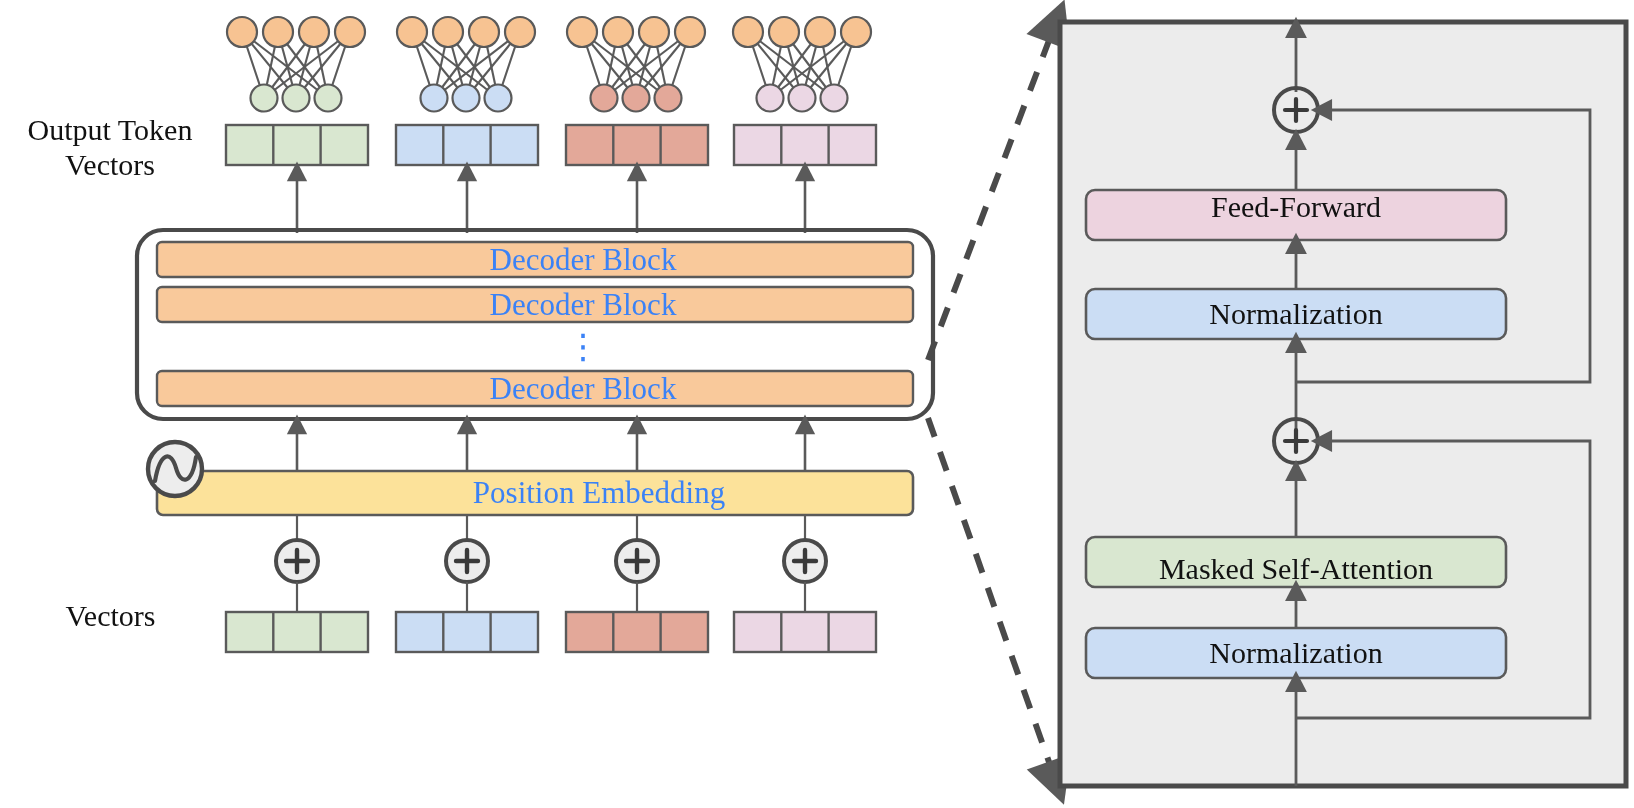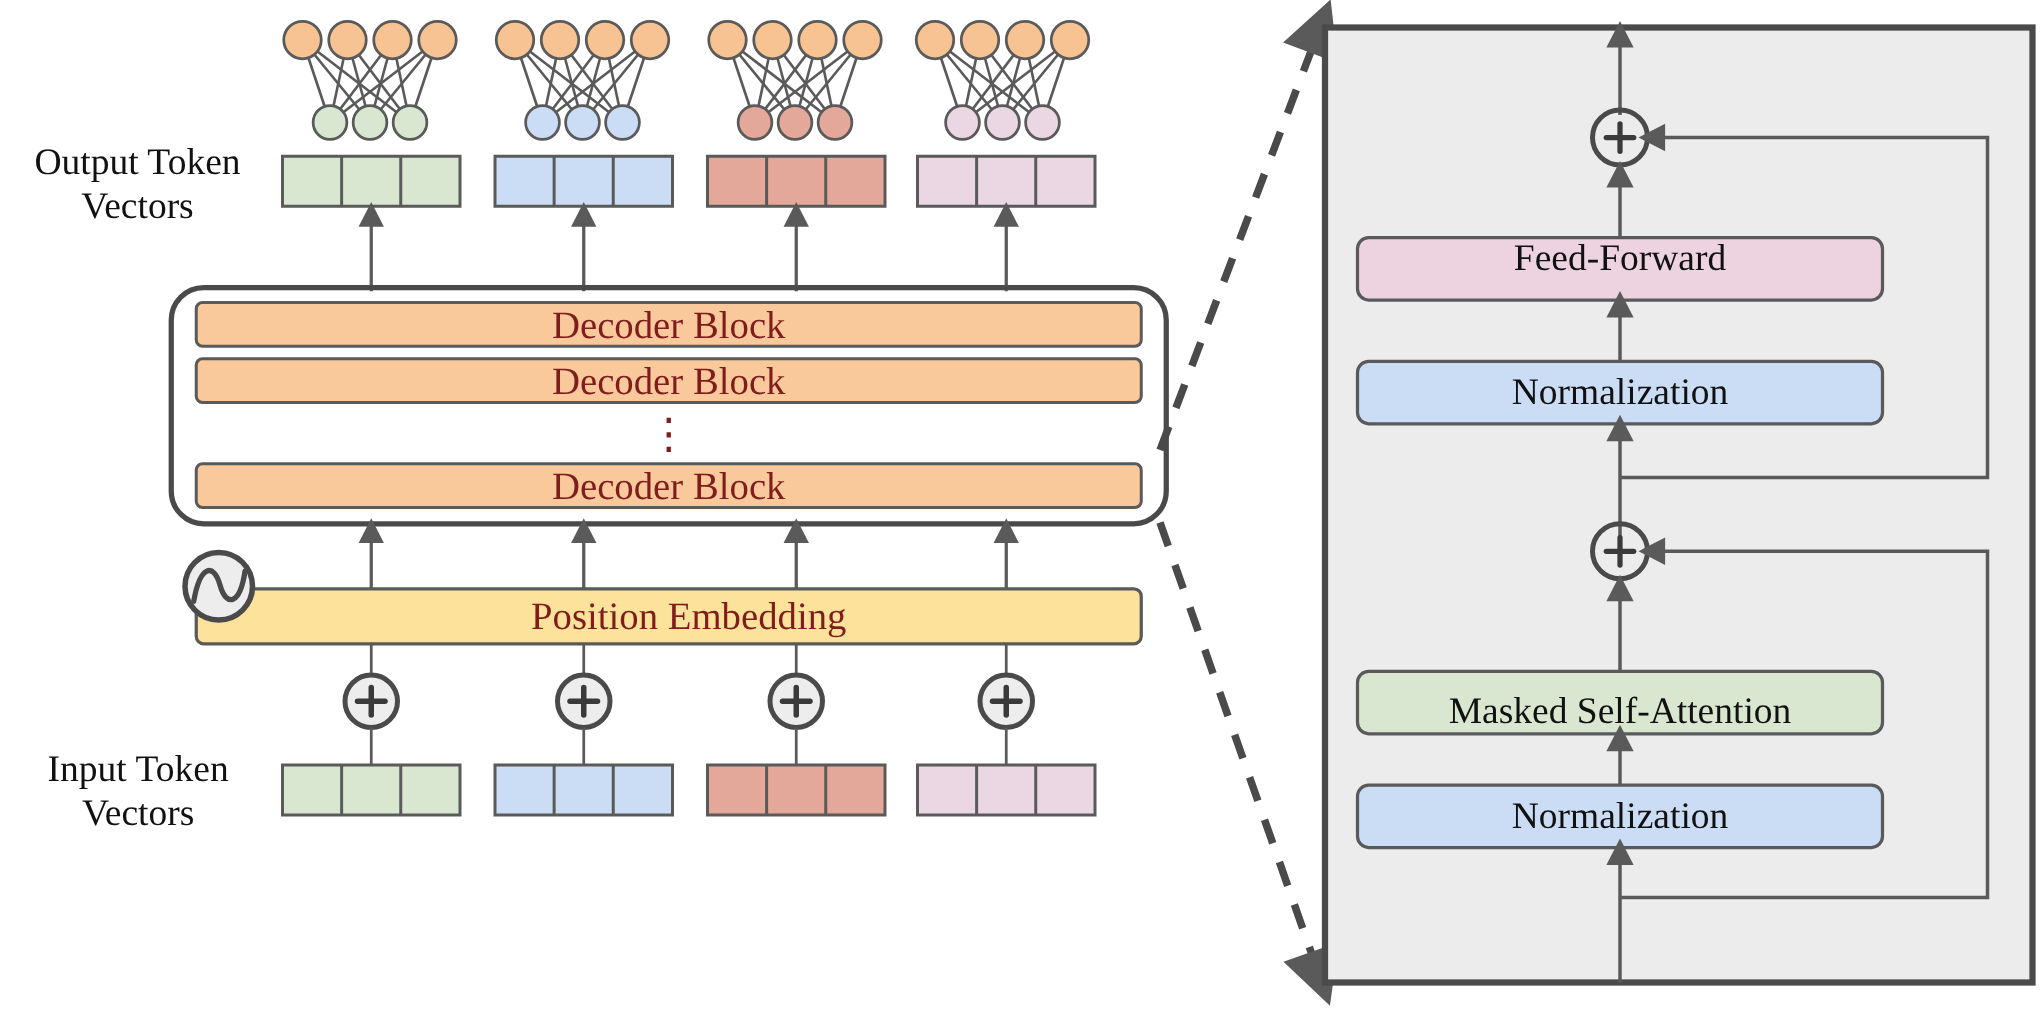--- a/index.html
+++ b/index.html
@@ -3,21 +3,21 @@
 <meta charset="utf-8">
 <style>
   html,body{margin:0;padding:0;background:#ffffff;}
   body{width:1634px;height:808px;position:relative;overflow:hidden;
        font-family:"Liberation Serif",serif;color:#1a1a1a;}
   #stage{position:absolute;left:0;top:0;width:1634px;height:808px;border-radius:21px;}
   svg.layer{position:absolute;left:0;top:0;width:1634px;height:808px;}
   .lbl{position:absolute;text-align:center;line-height:1.18;}
   .side-label{font-size:30px;color:#111;}
   .blk-label{position:absolute;display:flex;align-items:center;justify-content:center;
-             font-size:31px;color:#7f1d1d;pointer-events:none;white-space:nowrap;}
+             font-size:31px;color:#3b82f6;pointer-events:none;white-space:nowrap;margin-left:48px;}
   .panel-label{position:absolute;display:flex;align-items:center;justify-content:center;
                font-size:30px;color:#111;pointer-events:none;white-space:nowrap;}
 </style>
 </head>
 <body>
 
 <div id="stage">
 
   <svg class="layer" viewBox="0 0 1634 808">
     <defs>
@@ -283,21 +283,20 @@
 
     <line x1="1296" y1="786" x2="1296" y2="682" stroke="#5a5a5a" stroke-width="2.8" fill="none" marker-end="url(#ah)"></line>
   </svg>
 
   <div class="lbl side-label" style="left:10px;top:112px;width:200px;">
     <div>Output Token</div>
     <div>Vectors</div>
   </div>
 
   <div class="lbl side-label" style="left:8px;top:598px;width:205px;">
-    <div>Input Token</div>
     <div>Vectors</div>
   </div>
 
   <div class="blk-label" style="left:157px;top:242px;width:756px;height:35px;">Decoder Block</div>
   <div class="blk-label" style="left:157px;top:287px;width:756px;height:35px;">Decoder Block</div>
   <div class="blk-label" style="left:157px;top:371px;width:756px;height:35px;">Decoder Block</div>
 
   <div class="blk-label" style="left:157px;top:324px;width:756px;height:44px;font-size:34px;letter-spacing:0;">⋮</div>
 
   <div class="blk-label" style="left:157px;top:471px;width:788px;height:44px;">Position Embedding</div>

